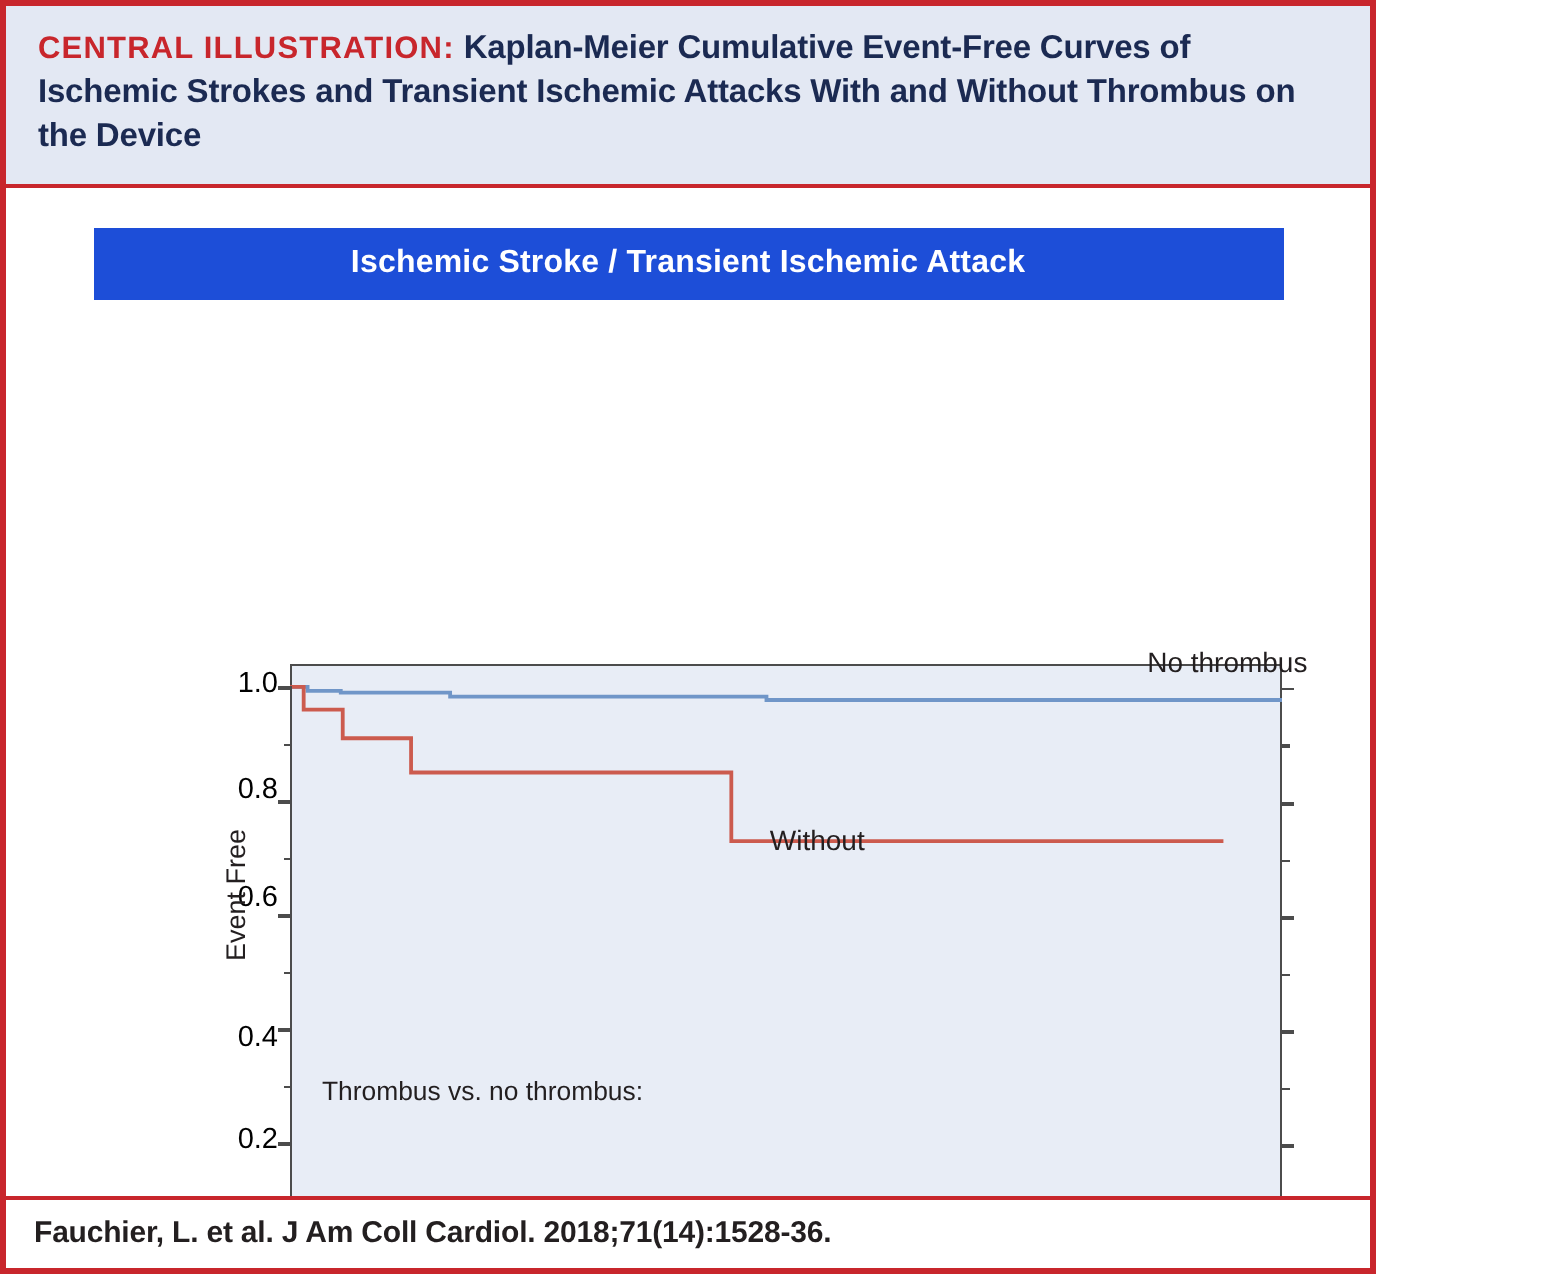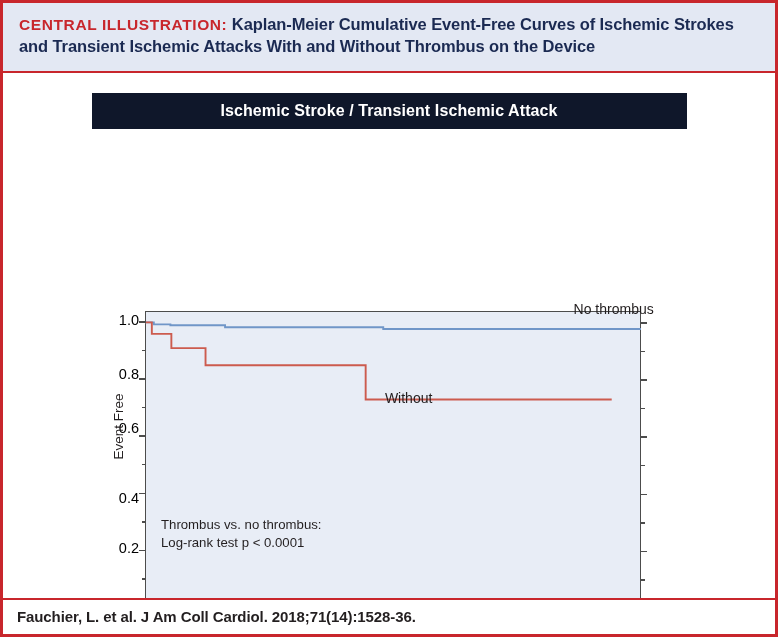--- a/index.html
+++ b/index.html
@@ -7,21 +7,21 @@
     padding: 0;
     background: #ffffff;
   }
   body {
     font-family: "Liberation Sans", sans-serif;
     -webkit-font-smoothing: antialiased;
   }
 
   #figure {
     position: relative;
-    width: 778px;
+    width: 688px;
     height: 637px;
     box-sizing: border-box;
     border: 3px solid #c8262c;
     background: #ffffff;
     overflow: hidden;
   }
 
   
   .header {
     box-sizing: border-box;
@@ -45,21 +45,21 @@
 
   
   .panel-bar-wrap {
     padding: 20px 0 0 0;
     display: flex;
     justify-content: center;
   }
   .panel-bar {
     width: 595px;
     height: 36px;
-    background: #0f172a;
+    background: #1d4ed8;
     display: flex;
     align-items: center;
     justify-content: center;
   }
   .panel-bar-label {
     color: #ffffff;
     font-size: 16px;
     font-weight: bold;
     letter-spacing: 0.1px;
   }
@@ -270,21 +270,20 @@
       </div>
     <div class="xaxis-title">Months</div>
 
     <div id="curve-labels">
         <div class="curve-label" style="left: 610.661px; top: 172.851px; text-align: right;">No thrombus</div>
         <div class="curve-label" style="left: 405.622px; top: 261.38px;">Without</div>
       </div>
 
     <div class="stats-box" id="stats-box">
         <div class="stats-head">Thrombus vs. no thrombus:</div>
-        <div>Log-rank test p &lt; 0.0001</div>
       </div>
 
     <div class="risk-table" id="risk-table"></div>
   </div>
 
   <div class="footer">
     <span class="footer-text">Fauchier, L. et al. J Am Coll Cardiol. 2018;71(14):1528-36.</span>
   </div>
 </div>
 

